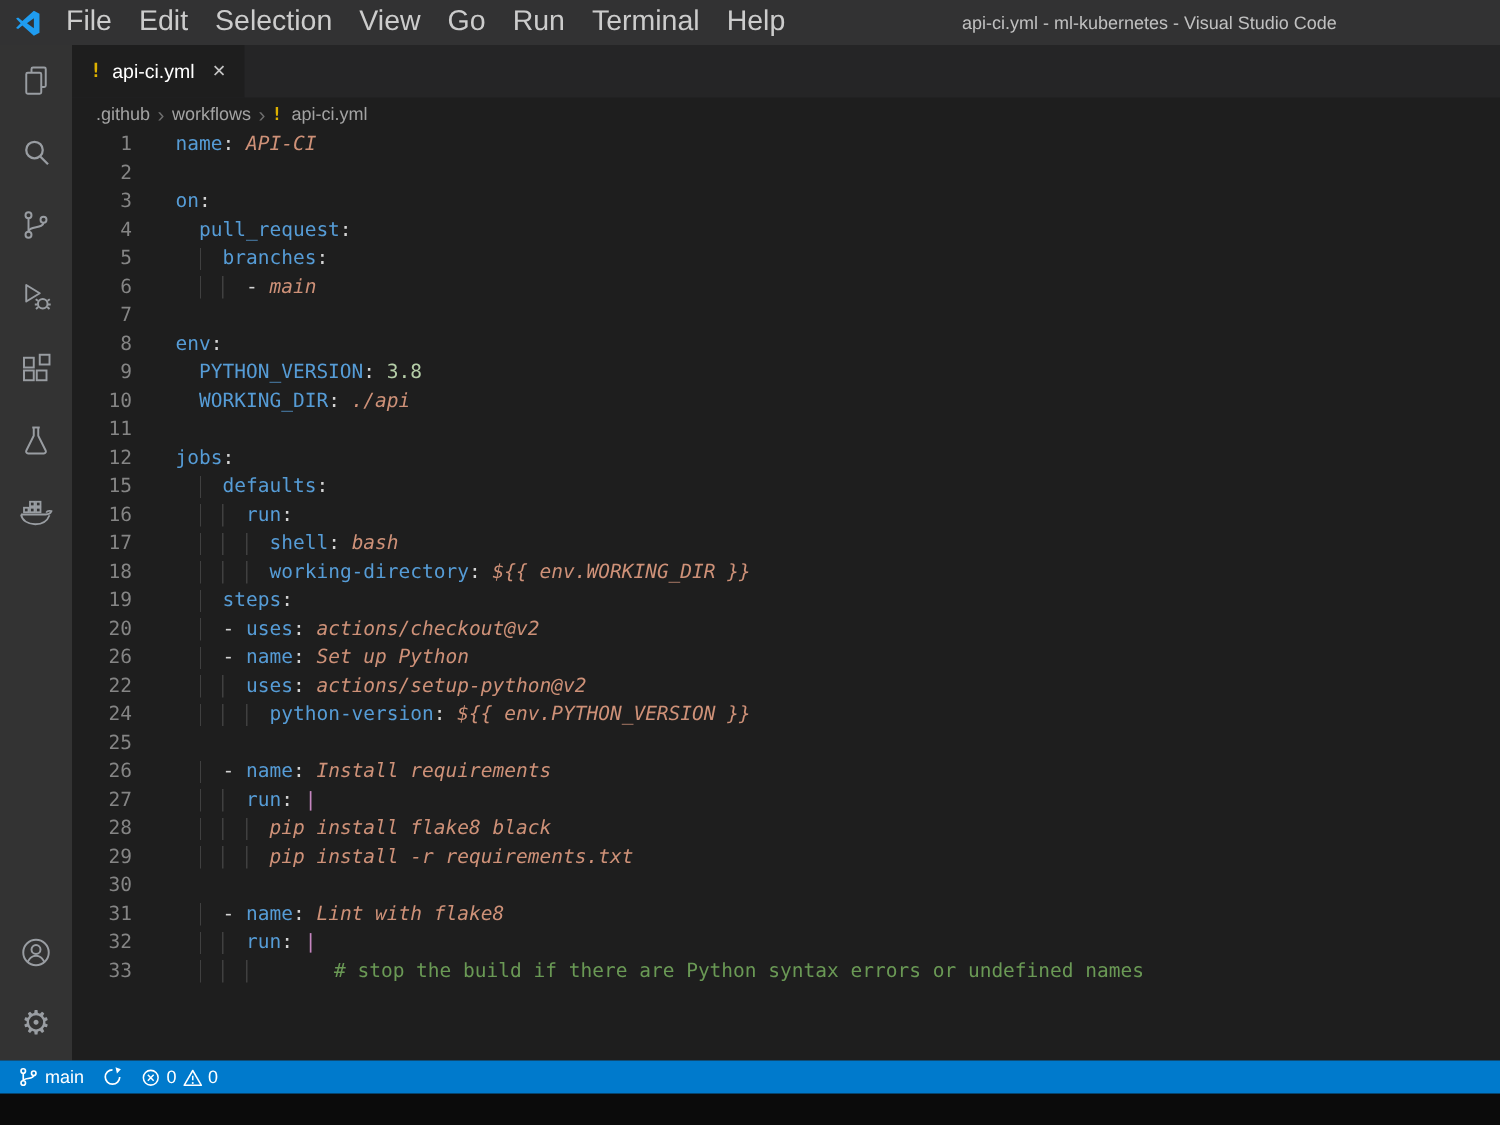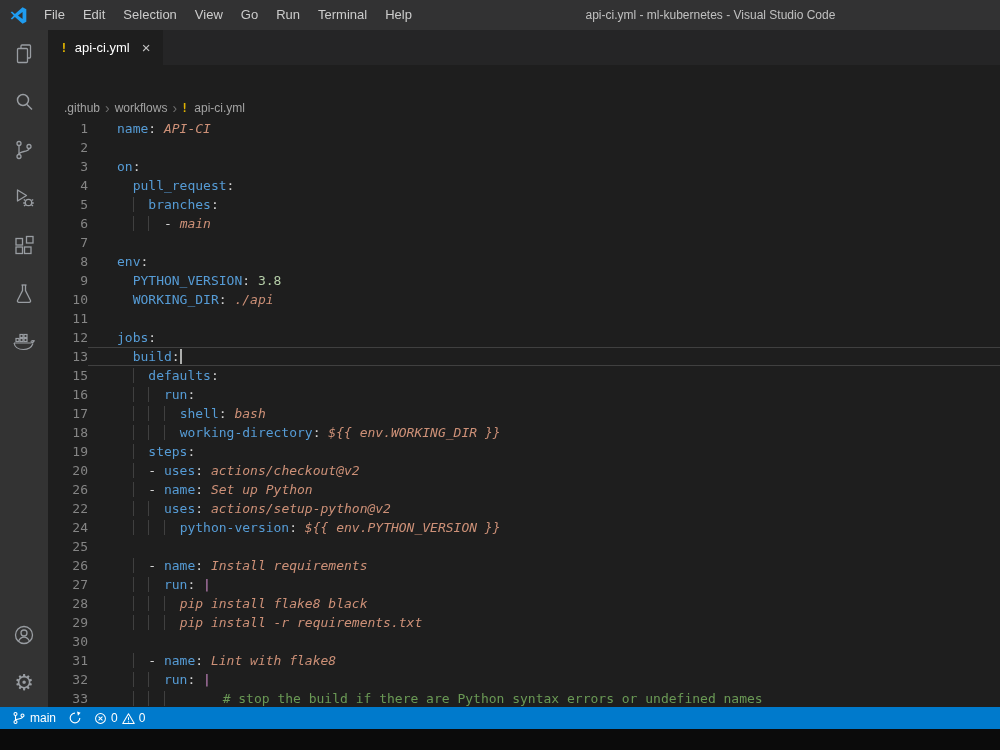--- a/index.html
+++ b/index.html
@@ -3,42 +3,42 @@
 <meta charset="utf-8">
 <style>
   * { margin:0; padding:0; box-sizing:border-box; }
   html,body { width:1000px; height:750px; overflow:hidden; background:#0b0b0b;
               font-family:"Liberation Sans","DejaVu Sans",sans-serif; }
   .app { width:1000px; height:729px; display:flex; flex-direction:column; background:var(--editor-bg); }
 
   
   .titlebar { flex:0 0 30px; height:30px; background:var(--titlebar-bg); display:flex; align-items:center; }
   .logo { width:17px; height:17px; margin:0 8px 0 10px; flex:0 0 auto; }
-  .menu-item { color:#cccccc; font-size:13px; padding:0 9px; line-height:30px; cursor:default; white-space:nowrap; }
+  .menu-item { color:#cccccc; font-size:19px; padding:0 9px; line-height:30px; cursor:default; white-space:nowrap; }
   .title-text { flex:1; text-align:center; color:#c0c0c0; font-size:12px; white-space:nowrap; overflow:hidden; }
 
   
   .main { flex:1; display:flex; min-height:0; }
   .activitybar { flex:0 0 48px; width:48px; background:var(--activitybar-bg); display:flex; flex-direction:column; align-items:center; }
   .ab-item { width:48px; height:48px; display:flex; align-items:center; justify-content:center; color:#999da2; }
   .ab-item svg { display:block; }
   .ab-spacer { flex:1; }
   .gear-glyph { font-size:22px; line-height:1; color:#999da2; font-family:"DejaVu Sans",sans-serif; }
 
   .editor-col { flex:1; display:flex; flex-direction:column; min-width:0; background:var(--editor-bg); }
 
   
   .tabbar { flex:0 0 35px; height:35px; background:var(--tabbar-bg); display:flex; }
   .tab { background:var(--editor-bg); display:flex; align-items:center; padding:0 12px; gap:7px; cursor:default; }
   .file-glyph { color:var(--yaml-icon); font-weight:bold; font-size:13px; font-family:"DejaVu Sans Mono",monospace; }
   .tab-label { color:#ffffff; font-size:13px; }
   .tab-close { color:#c5c5c5; font-size:15px; margin-left:5px; line-height:1; }
 
   
-  .breadcrumb { flex:0 0 22px; height:22px; display:flex; align-items:center; padding-left:15px; font-size:12px; color:#a3a3a3;margin-top:32px; }
+  .breadcrumb { flex:0 0 22px; height:22px; display:flex; align-items:center; padding-left:15px; font-size:12px; color:#a3a3a3; }
   .bc-item { padding:0 1px; cursor:default; }
   .bc-sep { color:#6e6e6e; font-size:14px; padding:0 4px; }
   .bc-file { display:flex; align-items:center; gap:5px; }
   .bc-file .file-glyph { font-size:12px; }
 
   
   .editor { flex:1; overflow:hidden; position:relative;
             font-family:"DejaVu Sans Mono","Liberation Mono",monospace; font-size:13px; }
   .code-line { display:flex; height:19px; line-height:19px; }
   .ln { flex:0 0 40px; width:40px; text-align:right; color:var(--line-number); user-select:none; }
@@ -215,24 +215,20 @@
               <div class="lc"><span class="ig ig0">  </span><span class="tk-k">WORKING_DIR</span><span class="tk-d">: </span><span class="tk-s">./api</span></div>
             </div>
             <div class="code-line">
               <div class="ln">11</div>
               <div class="lc"></div>
             </div>
             <div class="code-line">
               <div class="ln">12</div>
               <div class="lc"><span class="tk-k">jobs</span><span class="tk-d">:</span></div>
             </div>
-            <div class="code-line current">
-              <div class="ln">13</div>
-              <div class="lc"><span class="ig ig0">  </span><span class="tk-k">build</span><span class="tk-d">:</span><span class="cursor"></span></div>
-            </div>
             <div class="code-line">
               <div class="ln">15</div>
               <div class="lc"><span class="ig ig0">  </span><span class="ig">  </span><span class="tk-k">defaults</span><span class="tk-d">:</span></div>
             </div>
             <div class="code-line">
               <div class="ln">16</div>
               <div class="lc"><span class="ig ig0">  </span><span class="ig">  </span><span class="ig">  </span><span class="tk-k">run</span><span class="tk-d">:</span></div>
             </div>
             <div class="code-line">
               <div class="ln">17</div>

